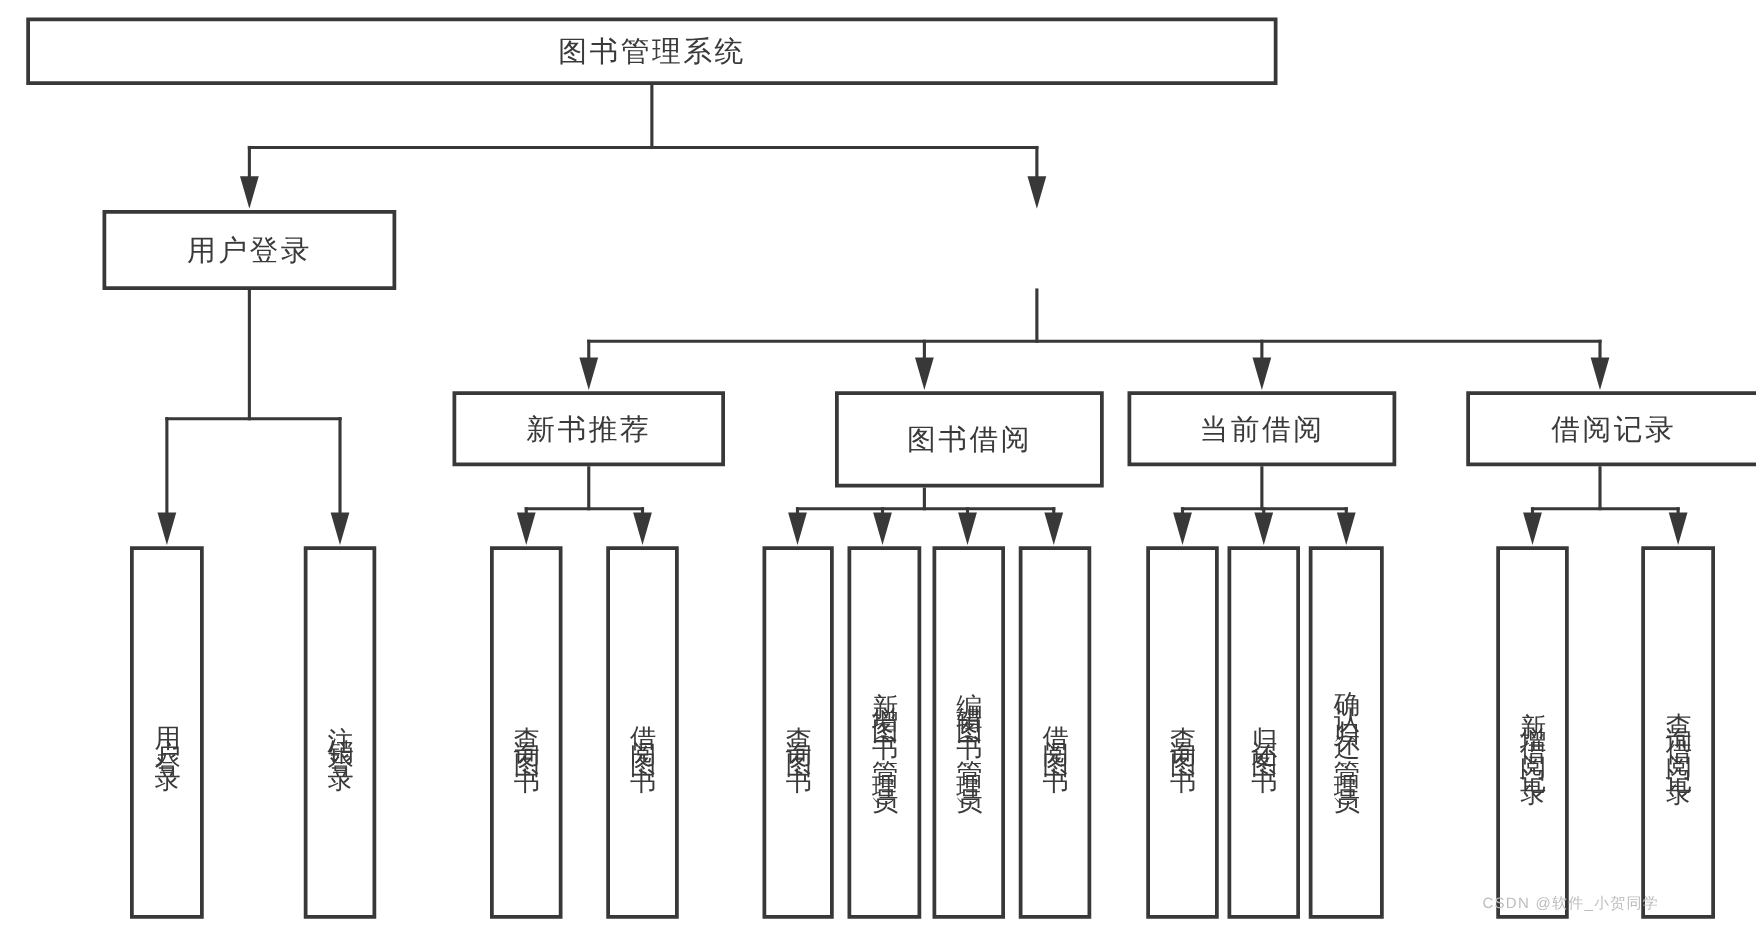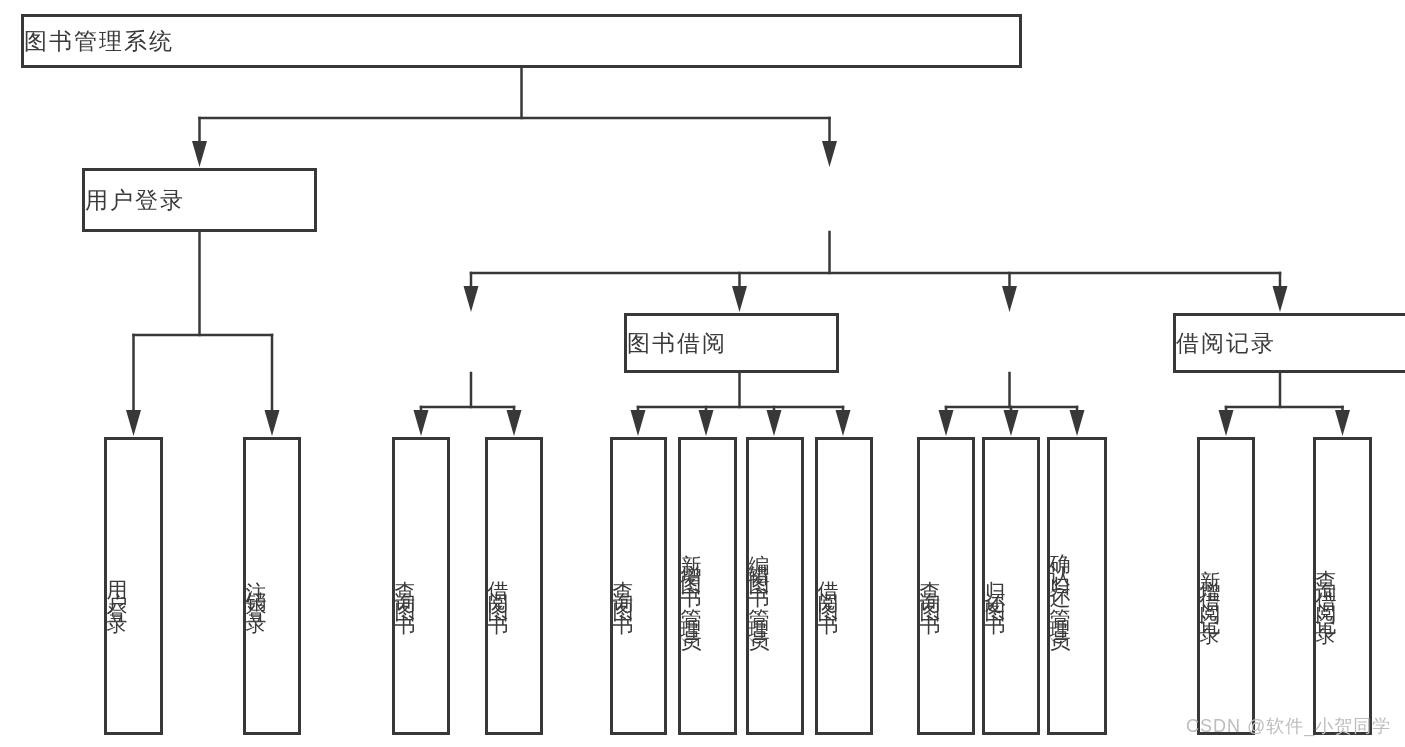--- a/index.html
+++ b/index.html
@@ -3,30 +3,30 @@
 <meta charset="utf-8">
 <style>
   html,body{margin:0;padding:0;background:#ffffff;}
   .canvas{
     position:relative;width:1405px;height:747px;background:#ffffff;overflow:hidden;
     font-family:"Liberation Sans","DejaVu Sans",sans-serif;
   }
   .wires{position:absolute;left:0;top:0;z-index:1;}
   .node{
     position:absolute;box-sizing:border-box;border:3px solid #383838;background:#ffffff;
-    display:flex;align-items:center;color:#3a3a3a;z-index:2;
+    display:flex;align-items:center;justify-content:center;color:#3a3a3a;z-index:2;
   }
   .node.h .lbl{font-size:23px;letter-spacing:2px;white-space:nowrap;}
   .node.v .lbl{
     writing-mode:vertical-rl;text-orientation:mixed;
     font-size:21px;letter-spacing:11px;line-height:1;white-space:nowrap;
   }
   .watermark{
     position:absolute;left:1186px;top:714px;z-index:3;
-    font-size:18px;letter-spacing:1px;color:#bdbdbd;white-space:nowrap;
+    font-size:12px;letter-spacing:1px;color:#bdbdbd;white-space:nowrap;
   }
 </style>
 </head>
 <body>
 
 <div class="canvas">
 
   <svg class="wires" width="1405" height="747" id="wires">
       <line x1="521.5" y1="68" x2="521.5" y2="118" stroke="#383838" stroke-width="2.5" stroke-linecap="square"></line>
       <line x1="199.5" y1="118" x2="829.5" y2="118" stroke="#383838" stroke-width="2.5" stroke-linecap="square"></line>
@@ -83,22 +83,28 @@
     </svg>
 
   <div class="node h" style="left:21px;top:14px;width:1001px;height:54px">
     <span class="lbl">图书管理系统</span>
   </div>
 
   <div class="node h" style="left:82px;top:168px;width:235px;height:64px">
     <span class="lbl">用户登录</span>
   </div>
 
-  <div class="node h" style="left:624px;top:313px;width:215px;height:60px">
+  <div class="node h" style="left:362px;top:313px;width:218px;height:60px">
+    <span class="lbl">新书推荐</span>
+  </div>
+  <div class="node h" style="left:668px;top:313px;width:215px;height:77px">
     <span class="lbl">图书借阅</span>
+  </div>
+  <div class="node h" style="left:902px;top:313px;width:215px;height:60px">
+    <span class="lbl">当前借阅</span>
   </div>
   <div class="node h" style="left:1173px;top:313px;width:236px;height:60px">
     <span class="lbl">借阅记录</span>
   </div>
 
   <div class="node v" style="left:104px;top:437px;width:59px;height:298px">
     <span class="lbl">用户登录</span>
   </div>
   <div class="node v" style="left:243px;top:437px;width:58px;height:298px">
     <span class="lbl">注销登录</span>

